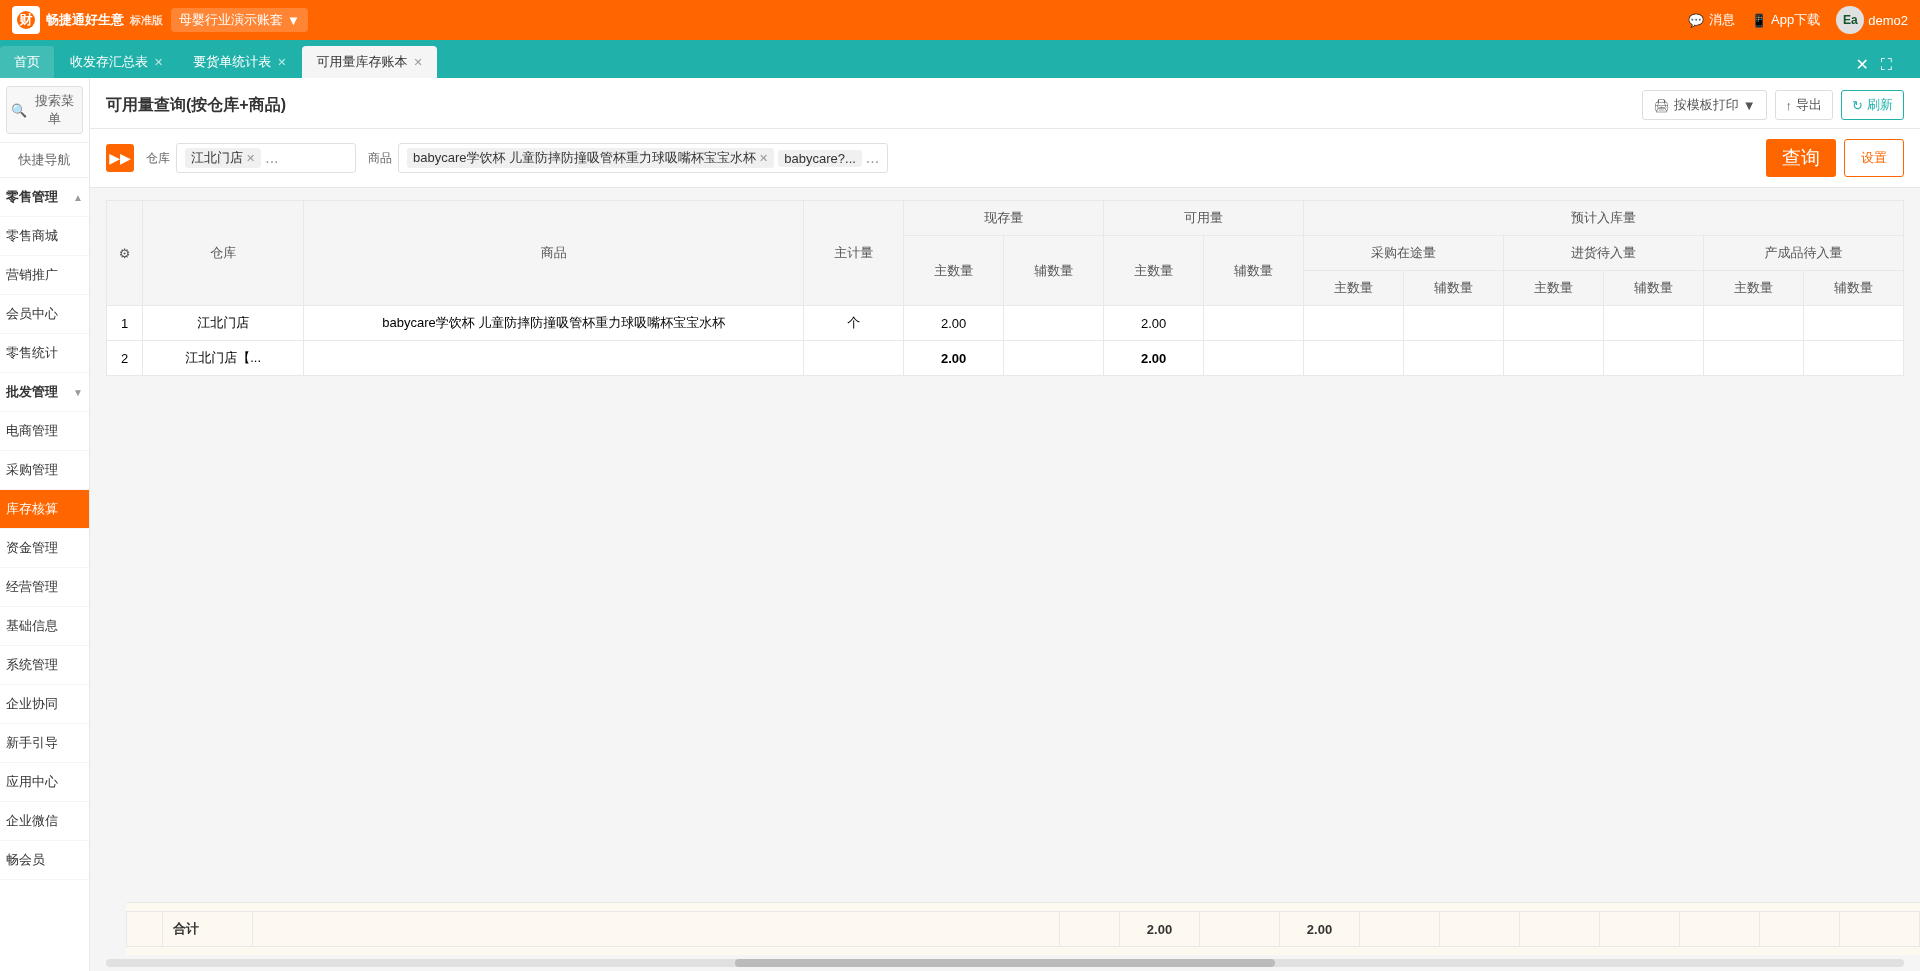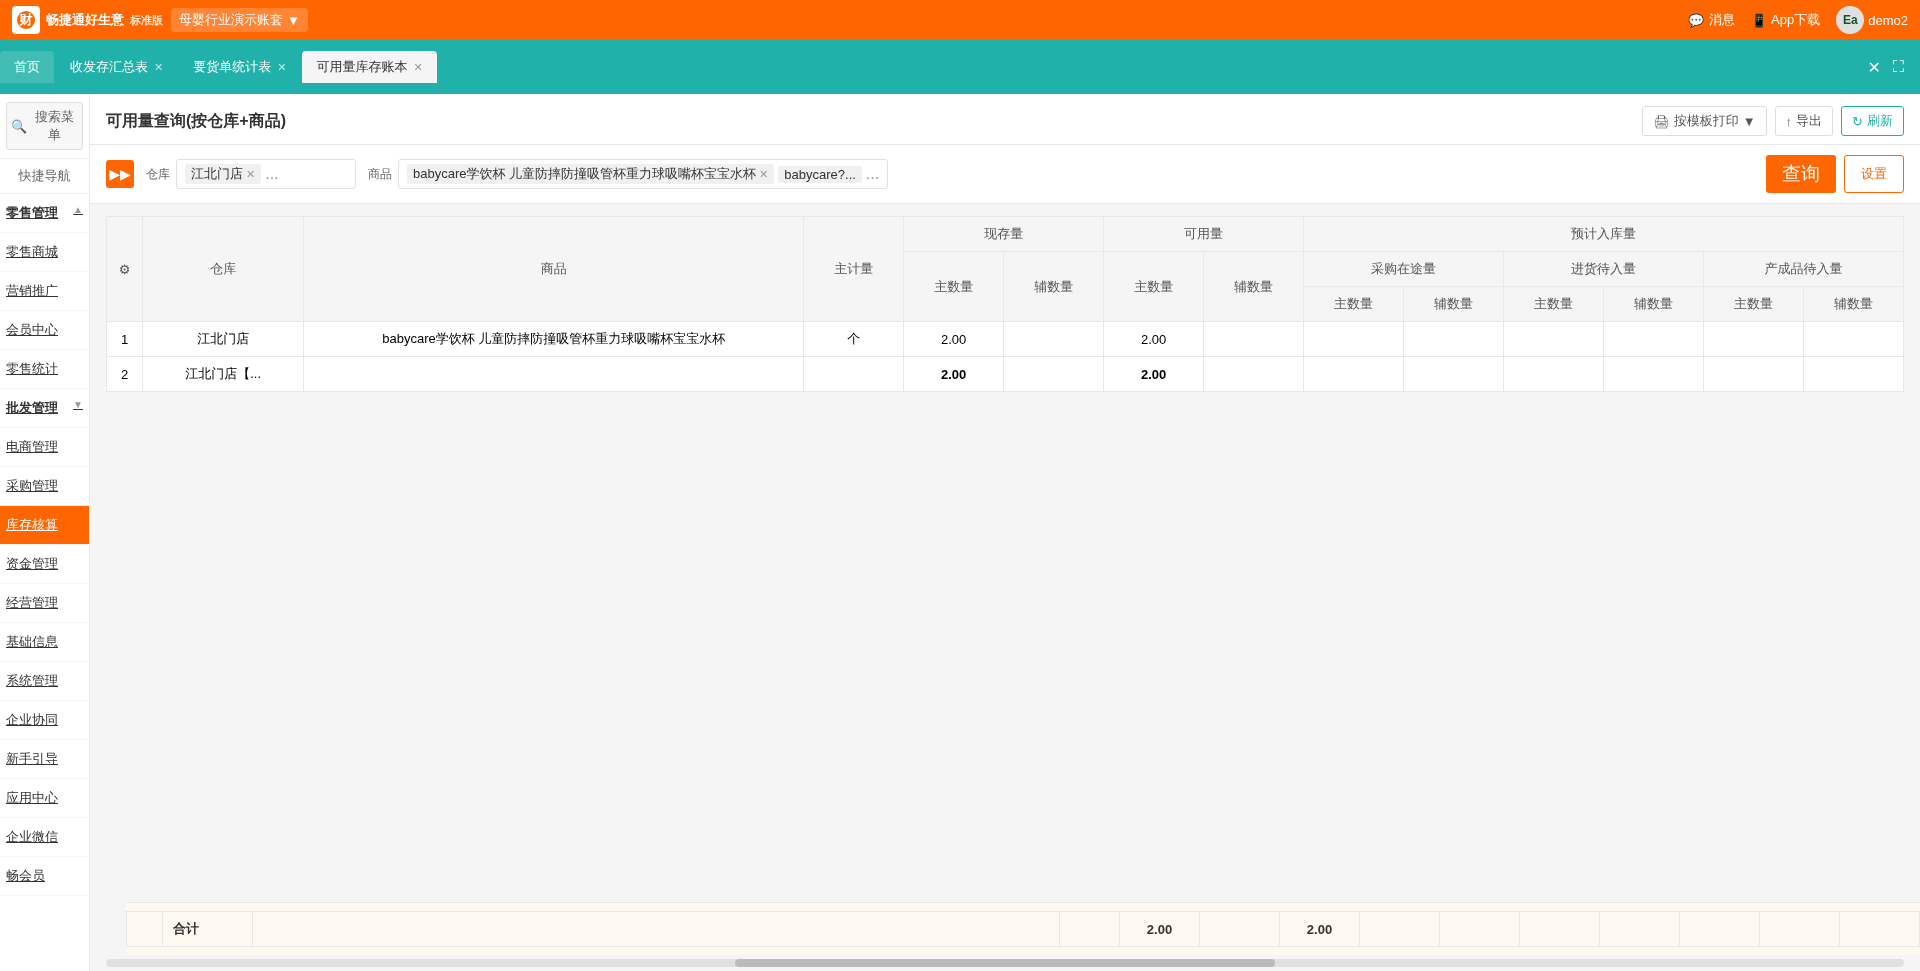--- a/index.html
+++ b/index.html
@@ -28,25 +28,25 @@
       color: white;
       cursor: pointer;
       font-size: 12px;
     }
     .top-bar-right { display: flex; align-items: center; gap: 16px; color: white; font-size: 12px; }
     .top-bar-right-item { display: flex; align-items: center; gap: 4px; cursor: pointer; }
     .avatar { width: 28px; height: 28px; border-radius: 50%; background: #e0e0e0; overflow: hidden; display: flex; align-items: center; justify-content: center; }
 
     
     .nav-tabs {
-      height: 54px;
+      height: 38px;
       background: #20b2aa;
       display: flex;
-      align-items: center;
-      padding: 0 4px 0 0;
+      align-items: flex-end;
+      padding: 0 16px 0 0;
       flex-shrink: 0;
     }
     .nav-tab {
       height: 32px;
       padding: 0 14px;
       display: flex;
       align-items: center;
       gap: 6px;
       cursor: pointer;
       color: white;
@@ -103,23 +103,22 @@
       cursor: pointer;
     }
     .sidebar-item {
       padding: 10px 6px;
       text-align: center;
       color: #333;
       font-size: 12px;
       cursor: pointer;
       border-bottom: 1px solid #f5f5f5;
       display: flex;
-      align-items: flex-start;
+      align-items: center;
       justify-content: space-between;
-      text-decoration: underline;
     }
     .sidebar-item.active { background: #ff6600; color: white; }
     .sidebar-item.section-header { color: #333; font-weight: bold; }
     .sidebar-item .expand-icon { font-size: 10px; color: #999; }
 
     
     .content { flex: 1; overflow: auto; background: #f5f5f5; display: flex; flex-direction: column; }
 
     
     .page-header {

